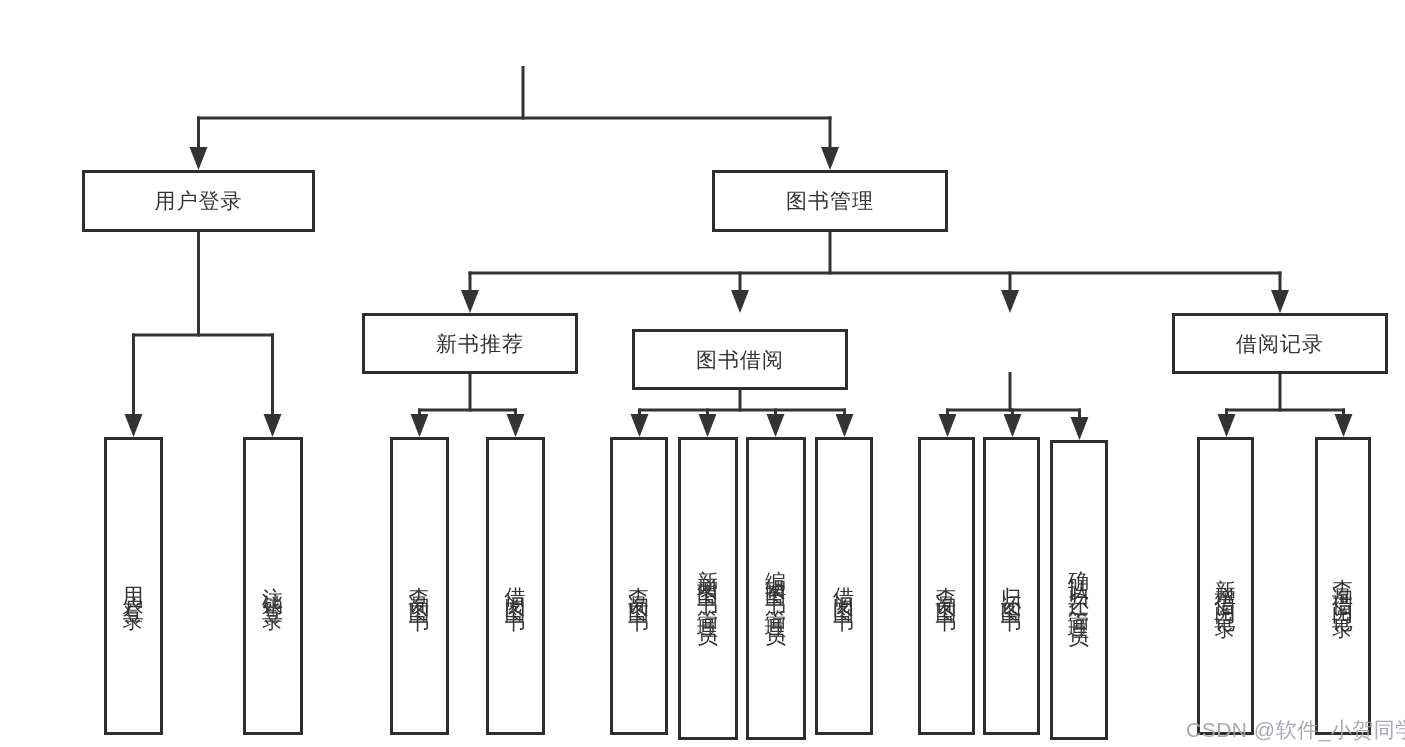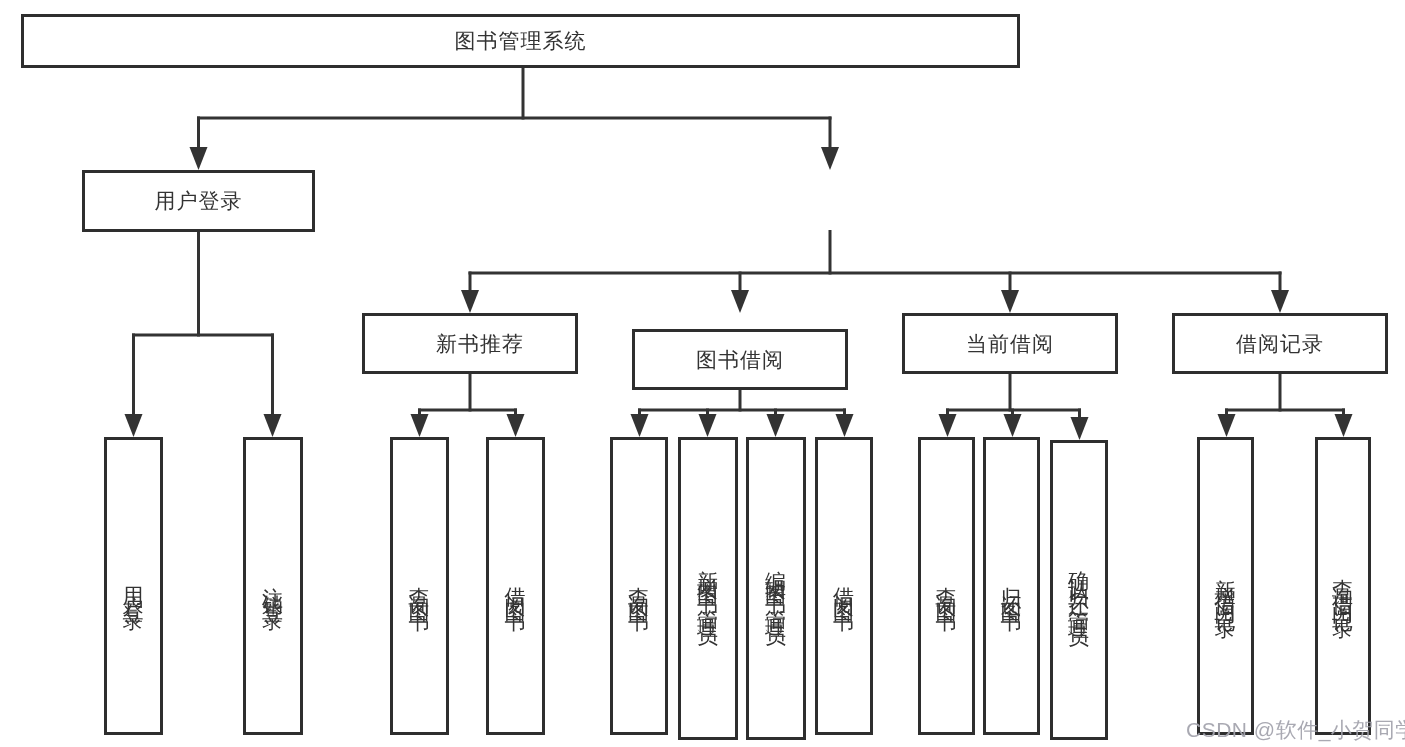--- a/index.html
+++ b/index.html
@@ -143,37 +143,34 @@
     <g>
       <line x1="1280" y1="372" x2="1280" y2="411.5"></line>
       <line x1="1225" y1="410" x2="1345" y2="410"></line>
       <line x1="1226.5" y1="408.5" x2="1226.5" y2="423"></line>
       <use href="#arrowhead" transform="translate(1226.5,437)"></use>
       <line x1="1343.5" y1="408.5" x2="1343.5" y2="423"></line>
       <use href="#arrowhead" transform="translate(1343.5,437)"></use>
     </g>
   </svg>
 
-  <div class="node h-node n-root">
-    <span>图书管理系统</span>
-  </div>
 
   <div class="node h-node n-login">
     <span>用户登录</span>
   </div>
+  <div class="node h-node n-mgmt">
+    <span>图书管理</span>
+  </div>
 
   <div class="node h-node n-branch n-b0">
     <span>新书推荐</span>
   </div>
   <div class="node h-node n-branch n-b1">
     <span>图书借阅</span>
   </div>
-  <div class="node h-node n-branch n-b2">
-    <span>当前借阅</span>
-  </div>
   <div class="node h-node n-branch n-b3">
     <span>借阅记录</span>
   </div>
 
   <div class="node v-node leaf n-l0">
     <span>用户登录</span>
   </div>
   <div class="node v-node leaf n-l1">
     <span>注销登录</span>
   </div>

